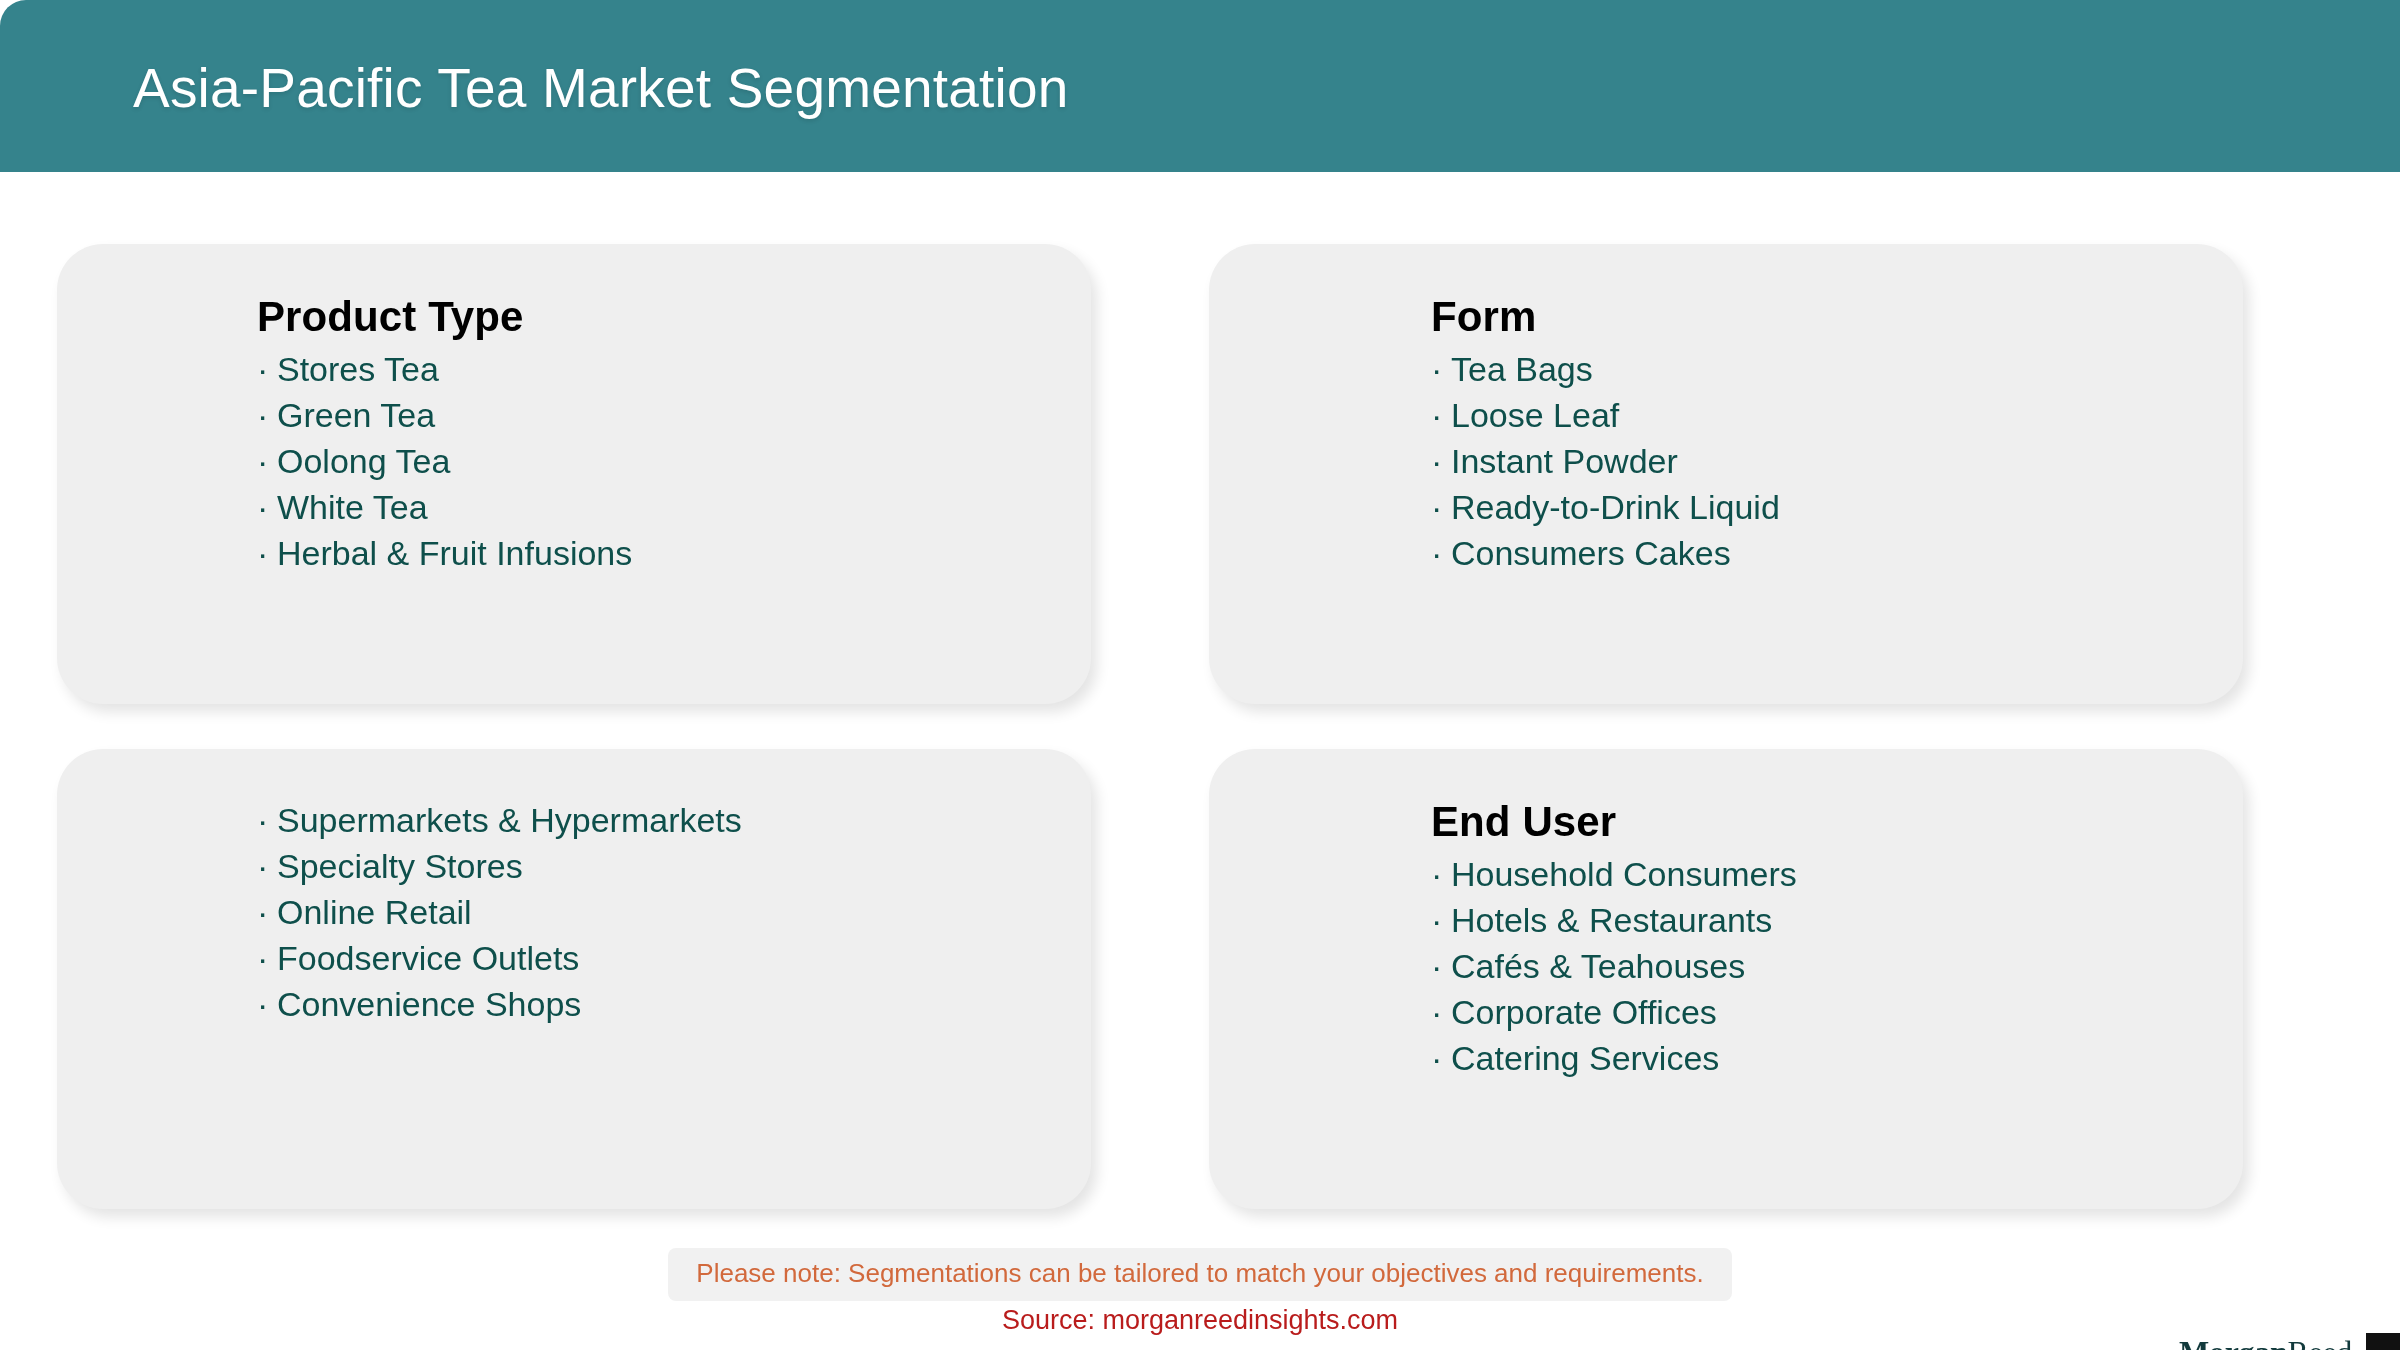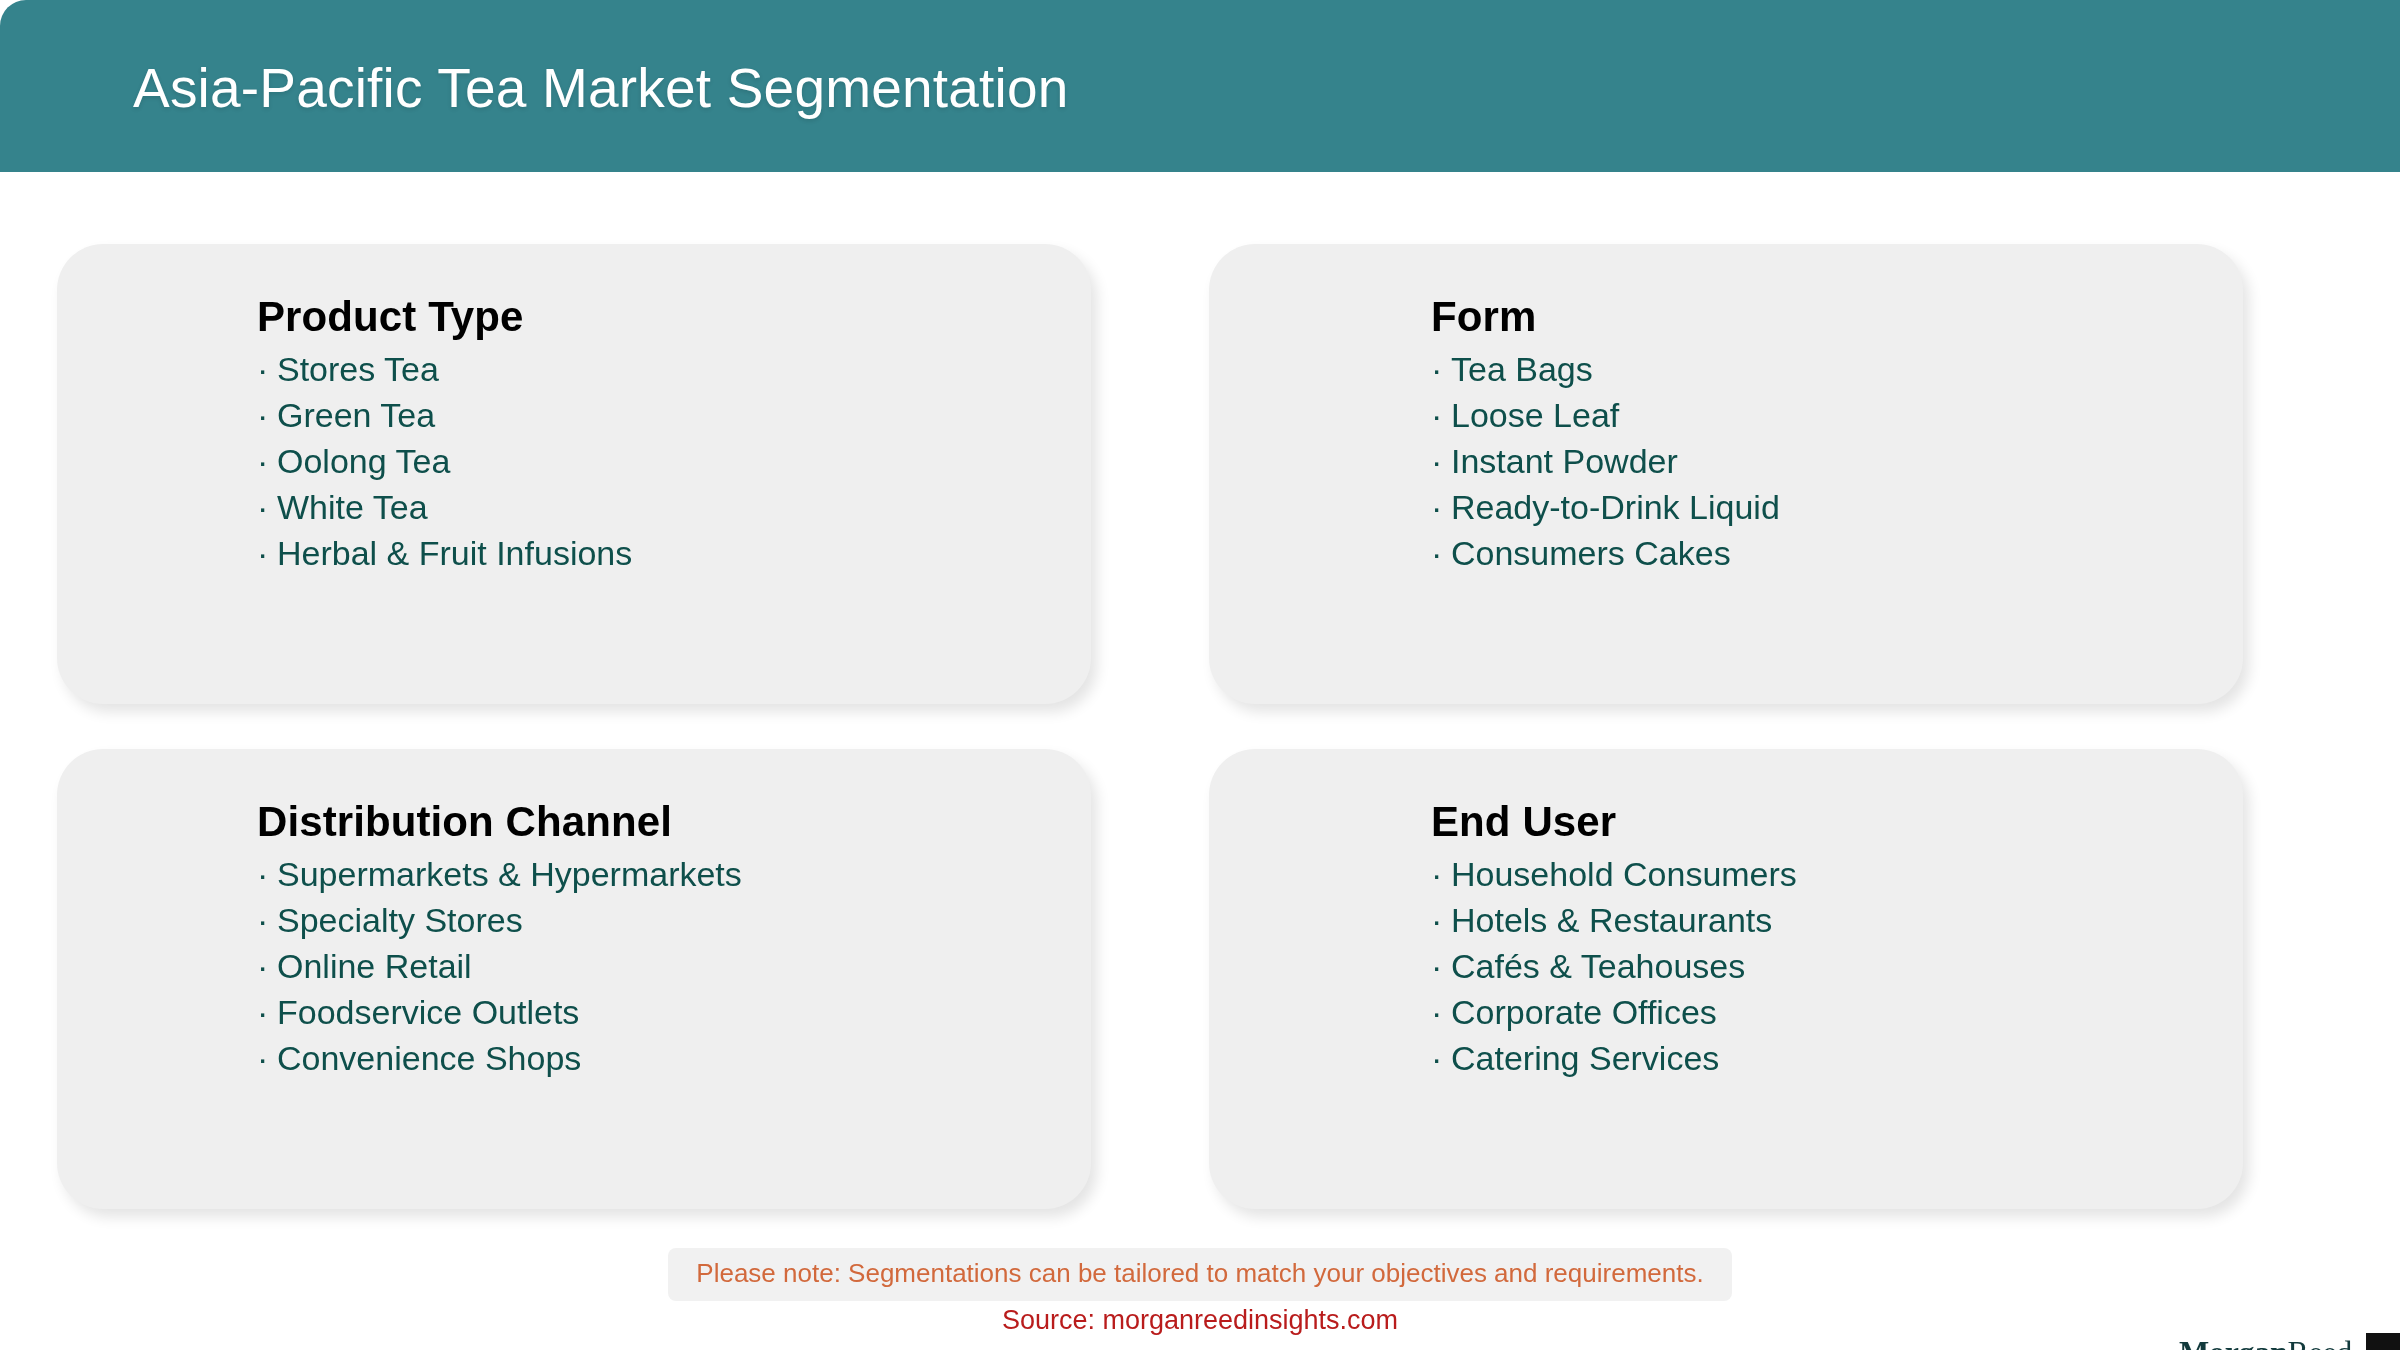--- a/index.html
+++ b/index.html
@@ -189,21 +189,20 @@
       <ul class="card-list">
         <li><span class="bullet">·</span><span>Tea Bags</span></li>
         <li><span class="bullet">·</span><span>Loose Leaf</span></li>
         <li><span class="bullet">·</span><span>Instant Powder</span></li>
         <li><span class="bullet">·</span><span>Ready-to-Drink Liquid</span></li>
         <li><span class="bullet">·</span><span>Consumers Cakes</span></li>
       </ul>
     </div>
 
     <div class="card">
-      <div class="card-title">Distribution Channel</div>
       <ul class="card-list">
         <li><span class="bullet">·</span><span>Supermarkets &amp; Hypermarkets</span></li>
         <li><span class="bullet">·</span><span>Specialty Stores</span></li>
         <li><span class="bullet">·</span><span>Online Retail</span></li>
         <li><span class="bullet">·</span><span>Foodservice Outlets</span></li>
         <li><span class="bullet">·</span><span>Convenience Shops</span></li>
       </ul>
     </div>
 
     <div class="card right">

